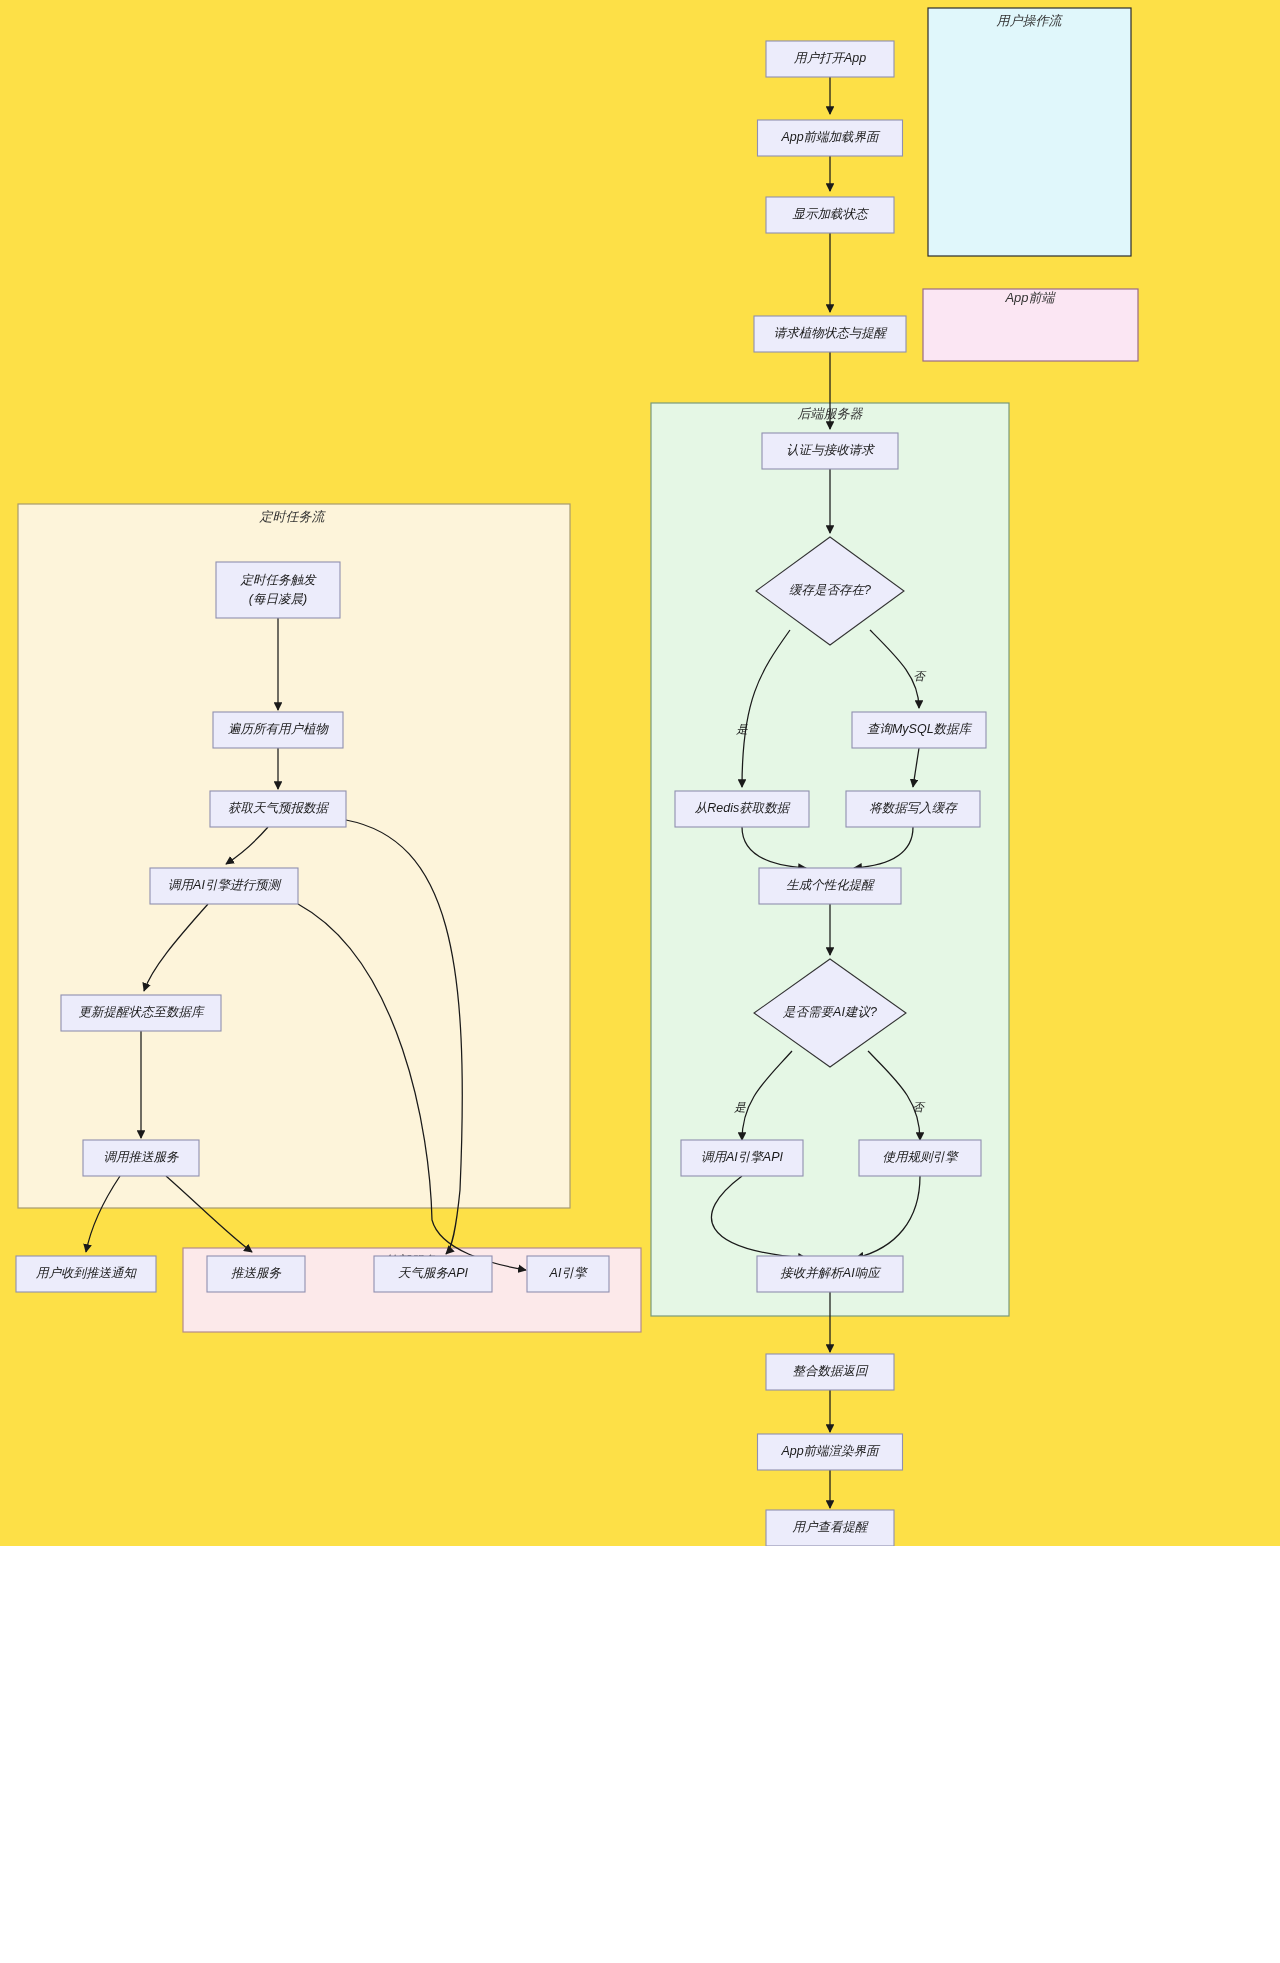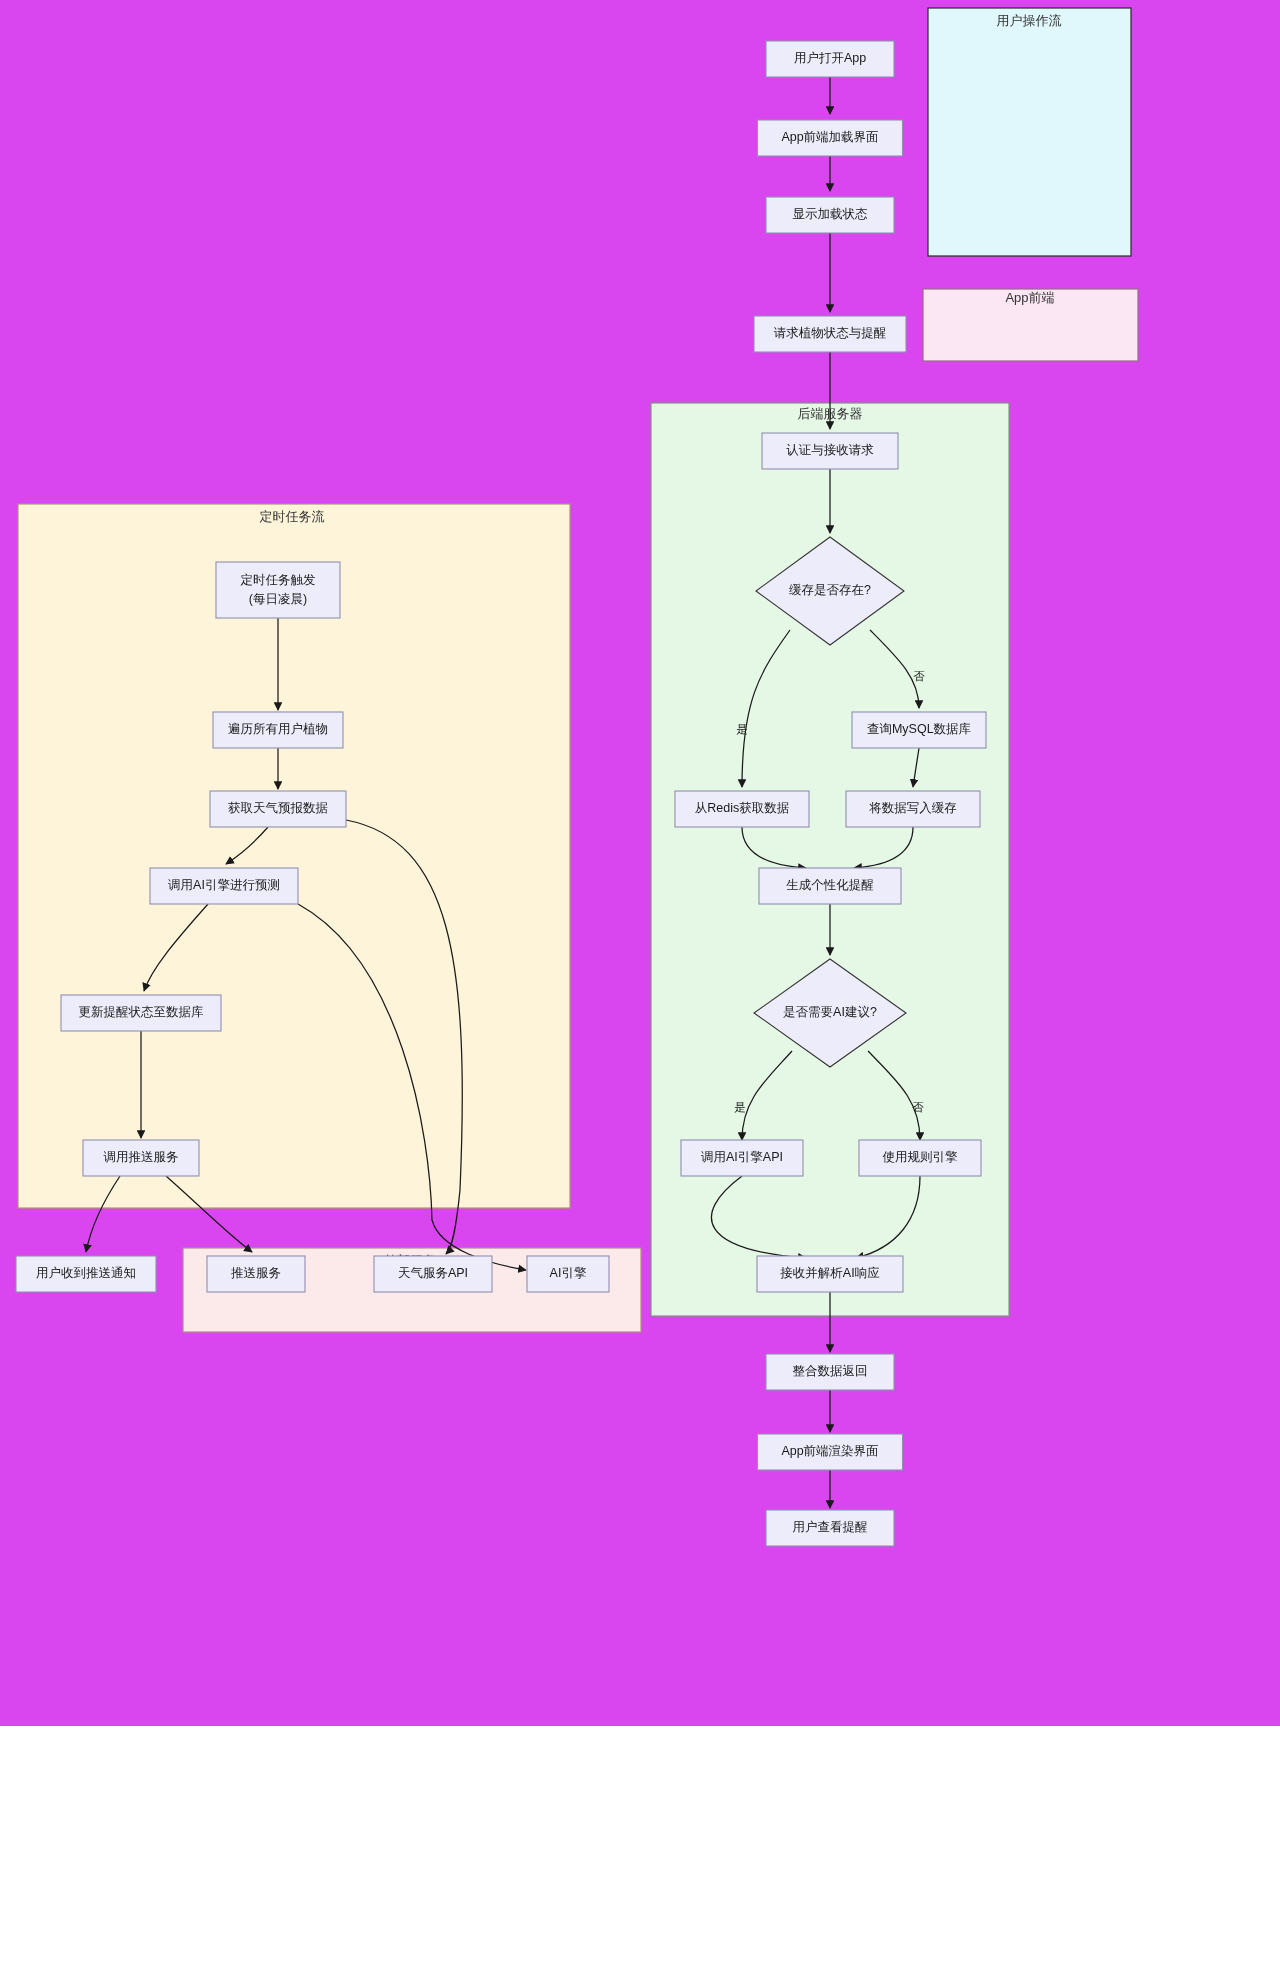--- a/index.html
+++ b/index.html
@@ -6,23 +6,24 @@
     margin: 0;
     padding: 0;
     background: #ffffff;
   }
   body {
     font-family: "Liberation Sans", "DejaVu Sans", sans-serif;
   }
   #canvas {
     position: relative;
     width: 1280px;
-    height: 1726px;
-    background: #d946ef;
+    height: 1546px;
+    background: #fde047;
     overflow: hidden;
+    font-style: italic;
   }
   svg.layer {
     position: absolute;
     left: 0;
     top: 0;
     width: 1280px;
     height: 1963px;
   }
   .cluster-rect {
     stroke-width: 1.2;

